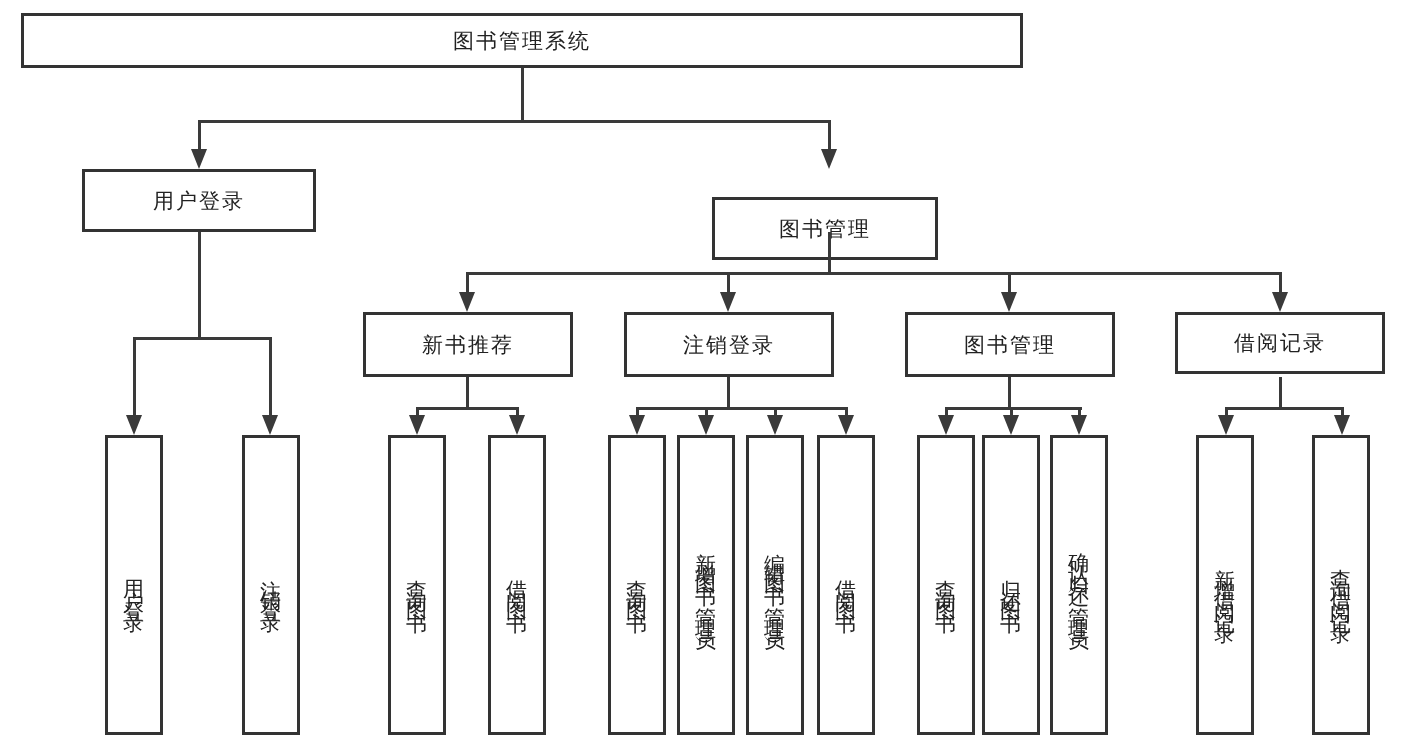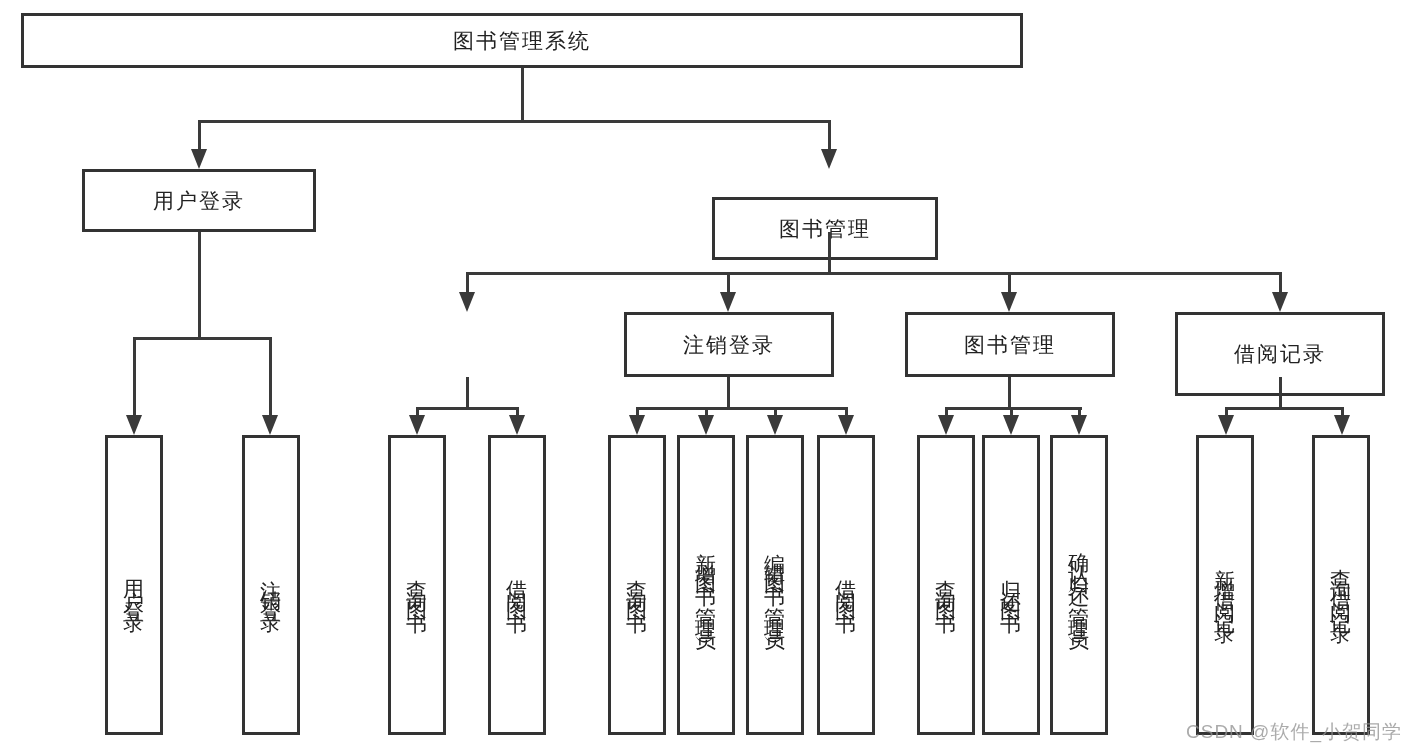--- a/index.html
+++ b/index.html
@@ -64,27 +64,30 @@
   <div class="hline" style="left:466px;top:272px;width:816px;"></div>
   <div class="vline" style="left:466px;top:272px;height:21px;"></div>
   <div class="ahead" style="left:459px;top:292px;"></div>
   <div class="vline" style="left:727px;top:272px;height:21px;"></div>
   <div class="ahead" style="left:720px;top:292px;"></div>
   <div class="vline" style="left:1008px;top:272px;height:21px;"></div>
   <div class="ahead" style="left:1001px;top:292px;"></div>
   <div class="vline" style="left:1279px;top:272px;height:21px;"></div>
   <div class="ahead" style="left:1272px;top:292px;"></div>
 
+  <div class="box" style="left:363px;top:312px;width:210px;height:65px;">
+    <span>新书推荐</span>
+  </div>
   <div class="box" style="left:624px;top:312px;width:210px;height:65px;">
     <span>注销登录</span>
   </div>
   <div class="box" style="left:905px;top:312px;width:210px;height:65px;">
     <span>图书管理</span>
   </div>
-  <div class="box" style="left:1175px;top:312px;width:210px;height:84px;">
+  <div class="box" style="left:1175px;top:312px;width:210px;height:62px;">
     <span>借阅记录</span>
   </div>
 
   <div class="vline" style="left:466px;top:377px;height:30px;"></div>
   <div class="hline" style="left:416px;top:407px;width:103px;"></div>
   <div class="vline" style="left:416px;top:407px;height:8px;"></div>
   <div class="ahead" style="left:409px;top:415px;"></div>
   <div class="vline" style="left:516px;top:407px;height:8px;"></div>
   <div class="ahead" style="left:509px;top:415px;"></div>
 
@@ -152,14 +155,13 @@
     <span class="vlabel">确认归还（管理员）</span>
   </div>
 
   <div class="box vbox" style="left:1196px;top:435px;width:58px;height:300px;">
     <span class="vlabel">新增借阅记录</span>
   </div>
   <div class="box vbox" style="left:1312px;top:435px;width:58px;height:300px;">
     <span class="vlabel">查询借阅记录</span>
   </div>
 
-  <div class="watermark">CSDN @软件_小贺同学</div>
 </div>
 
 </body></html>

